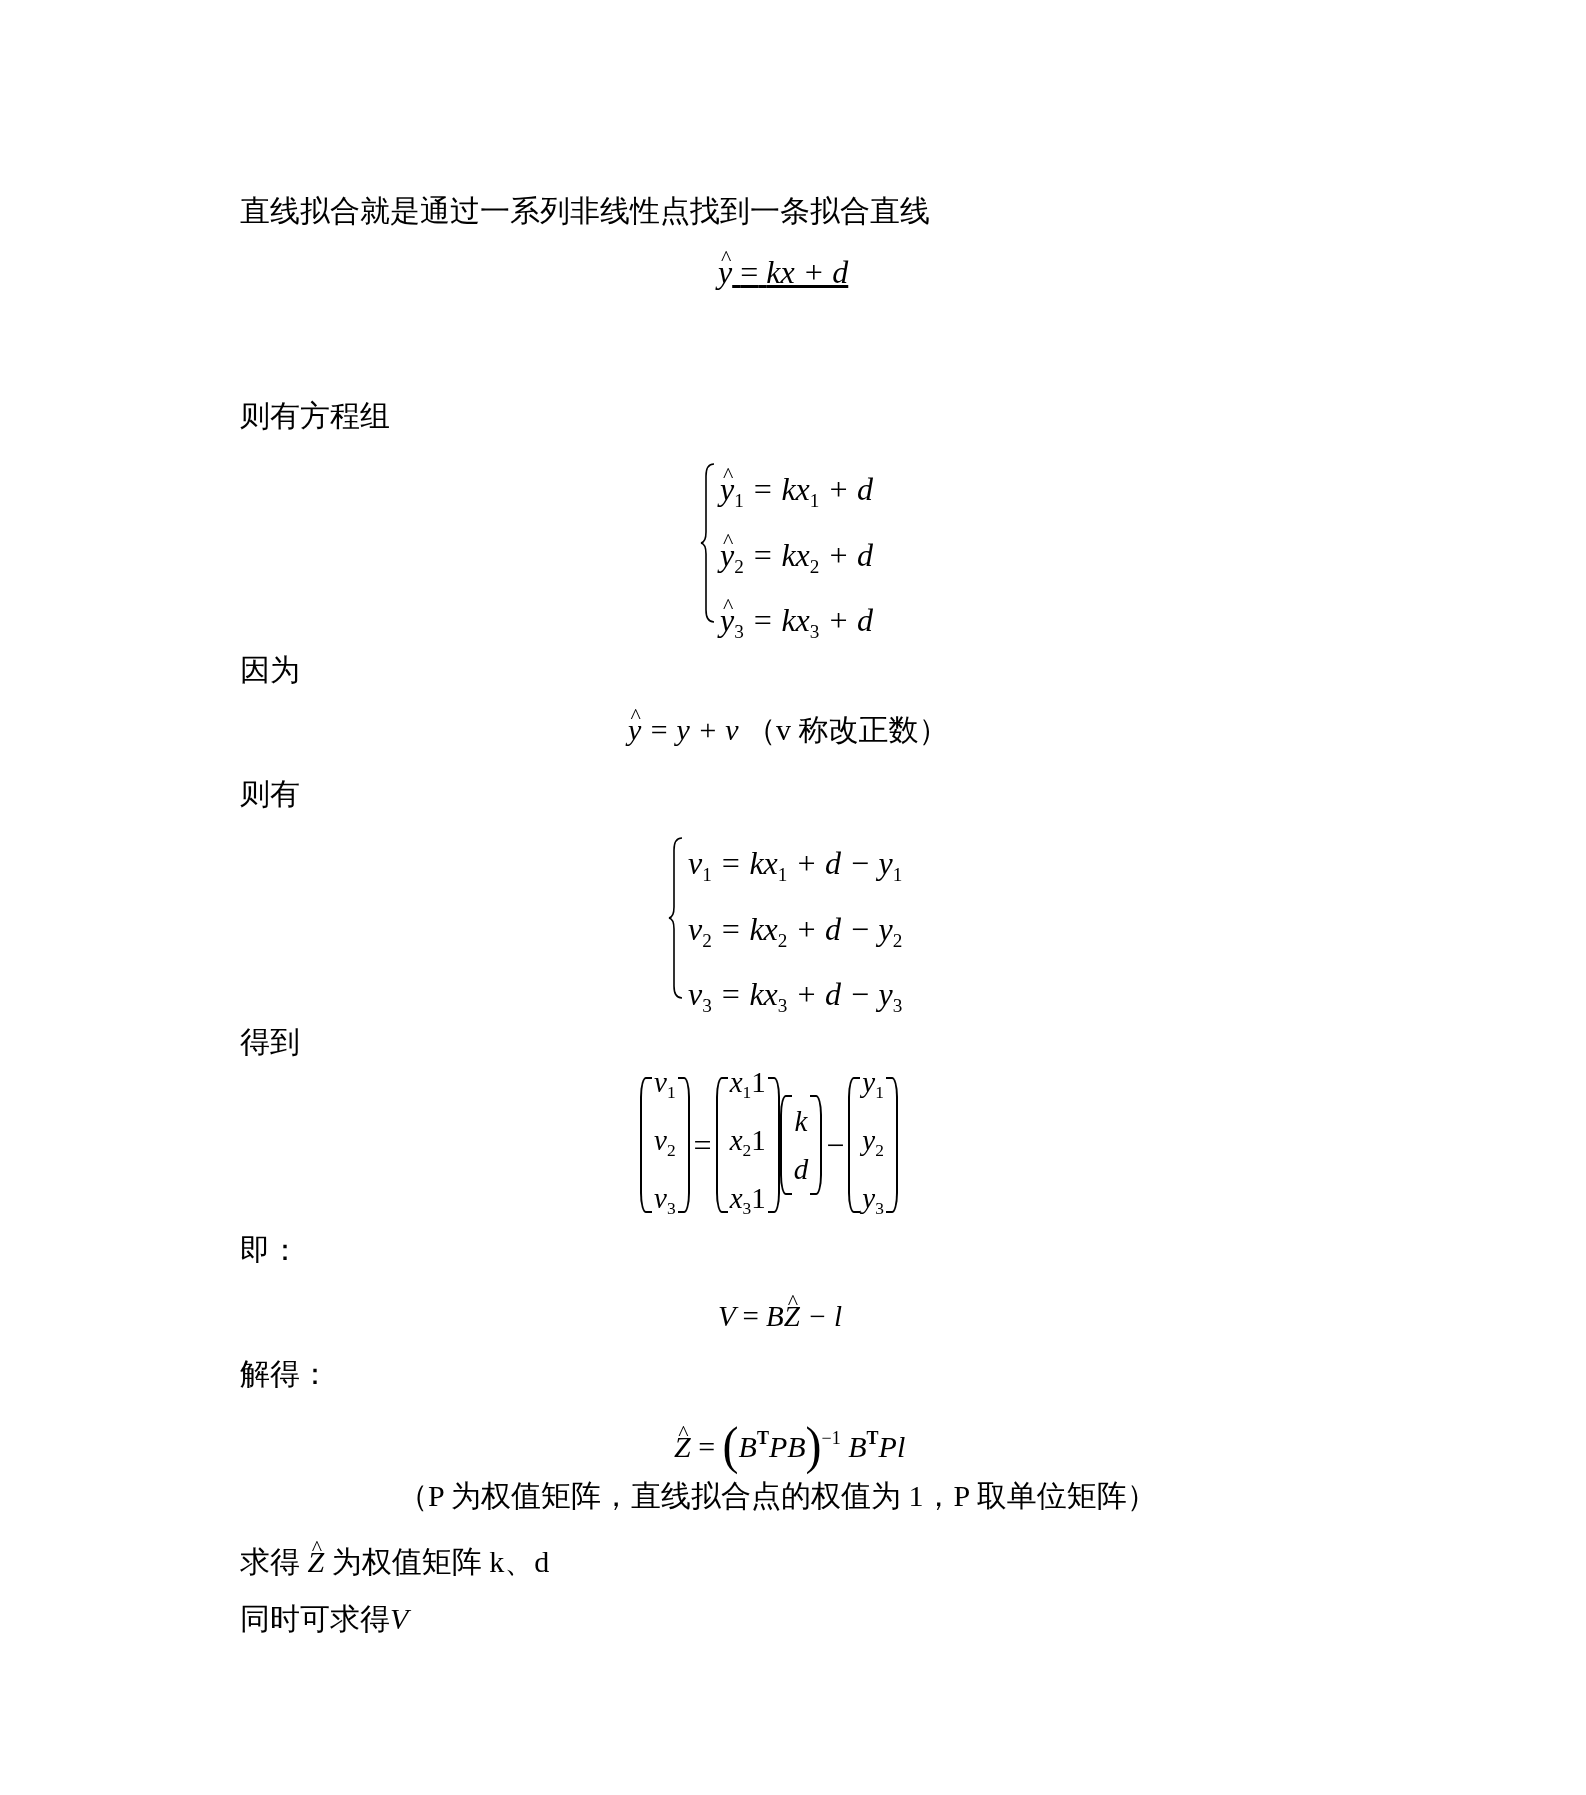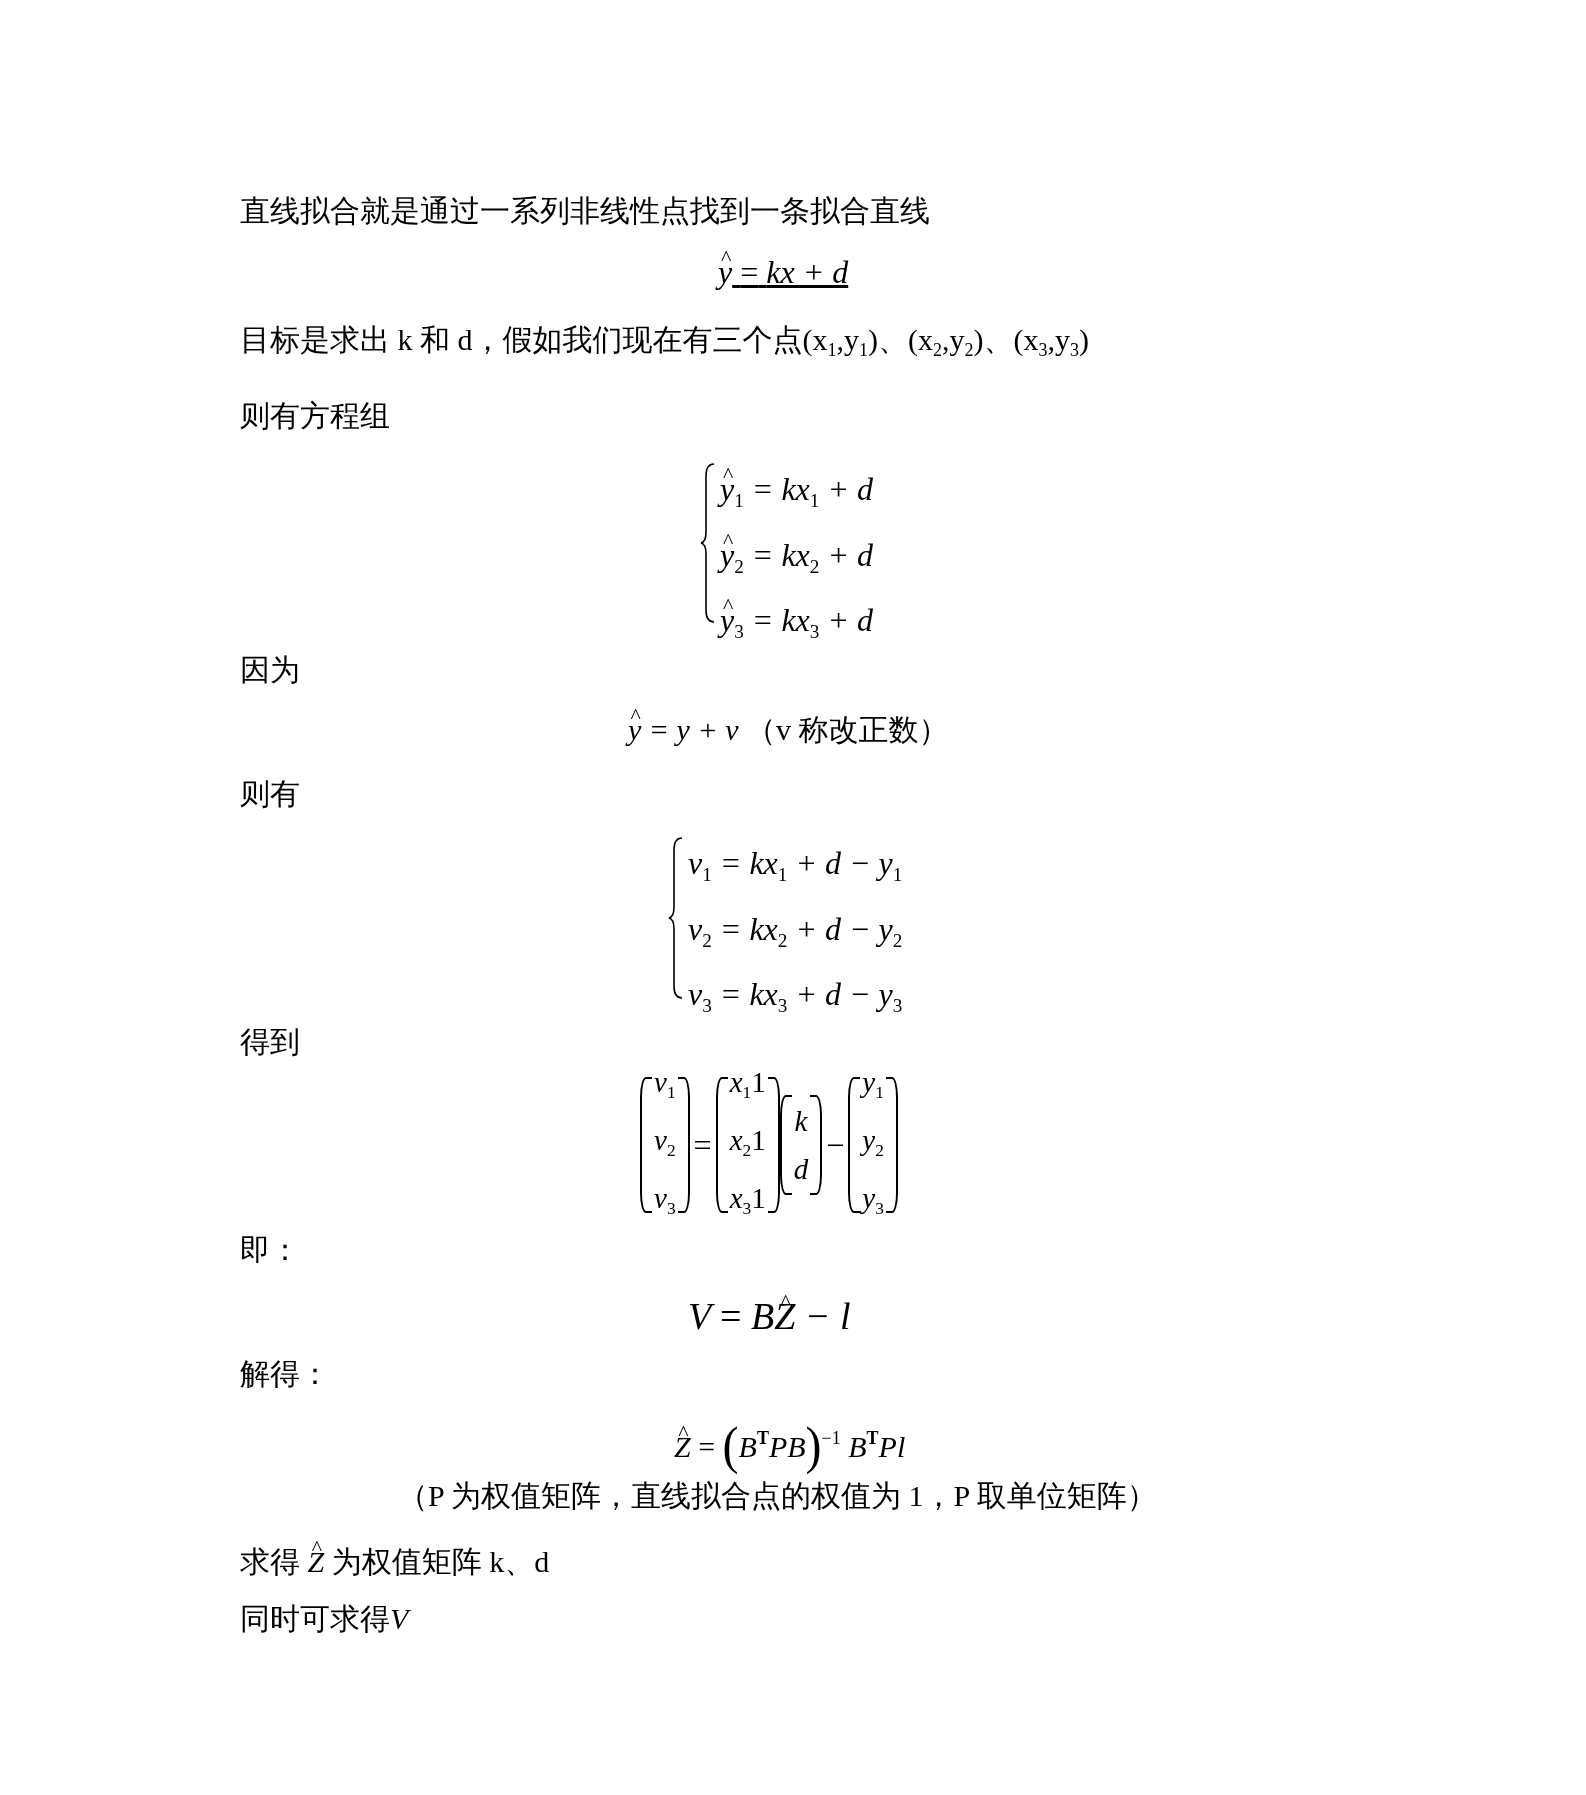--- a/index.html
+++ b/index.html
@@ -47,23 +47,20 @@
 <div class="page">
 
   <div class="para" style="top:193px;">直线拟合就是通过一系列非线性点找到一条拟合直线</div>
 
   <div class="center m" style="left:718px; top:254px;text-decoration:underline;">
     <span class="hat">y</span>
     <span class="up">=</span>
     <span>kx + d</span>
   </div>
 
-  <div class="para" style="top:322px;">
-    <span>目标是求出 k 和 d，假如我们现在有三个点</span><span>(x</span><sub>1</sub><span>,y</span><sub>1</sub><span>)、(x</span><sub>2</sub><span>,y</span><sub>2</sub><span>)、(x</span><sub>3</sub><span>,y</span><sub>3</sub><span>)</span>
-  </div>
 
   <div class="para" style="top:398px;">则有方程组</div>
 
   <div class="sys" style="left:700px; top:462px; height:162px;">
     <svg class="brace" viewBox="0 0 16 162" preserveAspectRatio="none">
       <path d="M14 2 Q6 2 6 14 L6 70 Q6 80 1 81 Q6 82 6 92 L6 148 Q6 160 14 160" fill="none" stroke="#000" stroke-width="1.6"></path>
     </svg>
     <div class="rows">
       <div class="row"><span class="hat">y</span><sub>1</sub> <span>= kx</span><sub>1</sub><span> + d</span></div>
       <div class="row"><span class="hat">y</span><sub>2</sub> <span>= kx</span><sub>2</sub><span> + d</span></div>
@@ -113,21 +110,21 @@
     <span class="op">−</span>
     <div class="mat" style="height:136px;">
       <div class="cell"><span>y</span><sub>1</sub></div>
       <div class="cell"><span>y</span><sub>2</sub></div>
       <div class="cell"><span>y</span><sub>3</sub></div>
     </div>
   </div>
 
   <div class="para" style="top:1232px;">即：</div>
 
-  <div class="center m" style="left:688px; top:1298px; font-size:38px;">
+  <div class="center m" style="left:718px; top:1298px; font-size:29px;">
     <span>V</span>
     <span class="up">=</span>
     <span>B</span><span class="hat">Z</span><span> − l</span>
   </div>
 
   <div class="para" style="top:1356px;">解得：</div>
 
   <div class="center m" style="left:674px; top:1420px; font-size:30px;">
     <span class="hat">Z</span>
     <span class="up">=</span>

